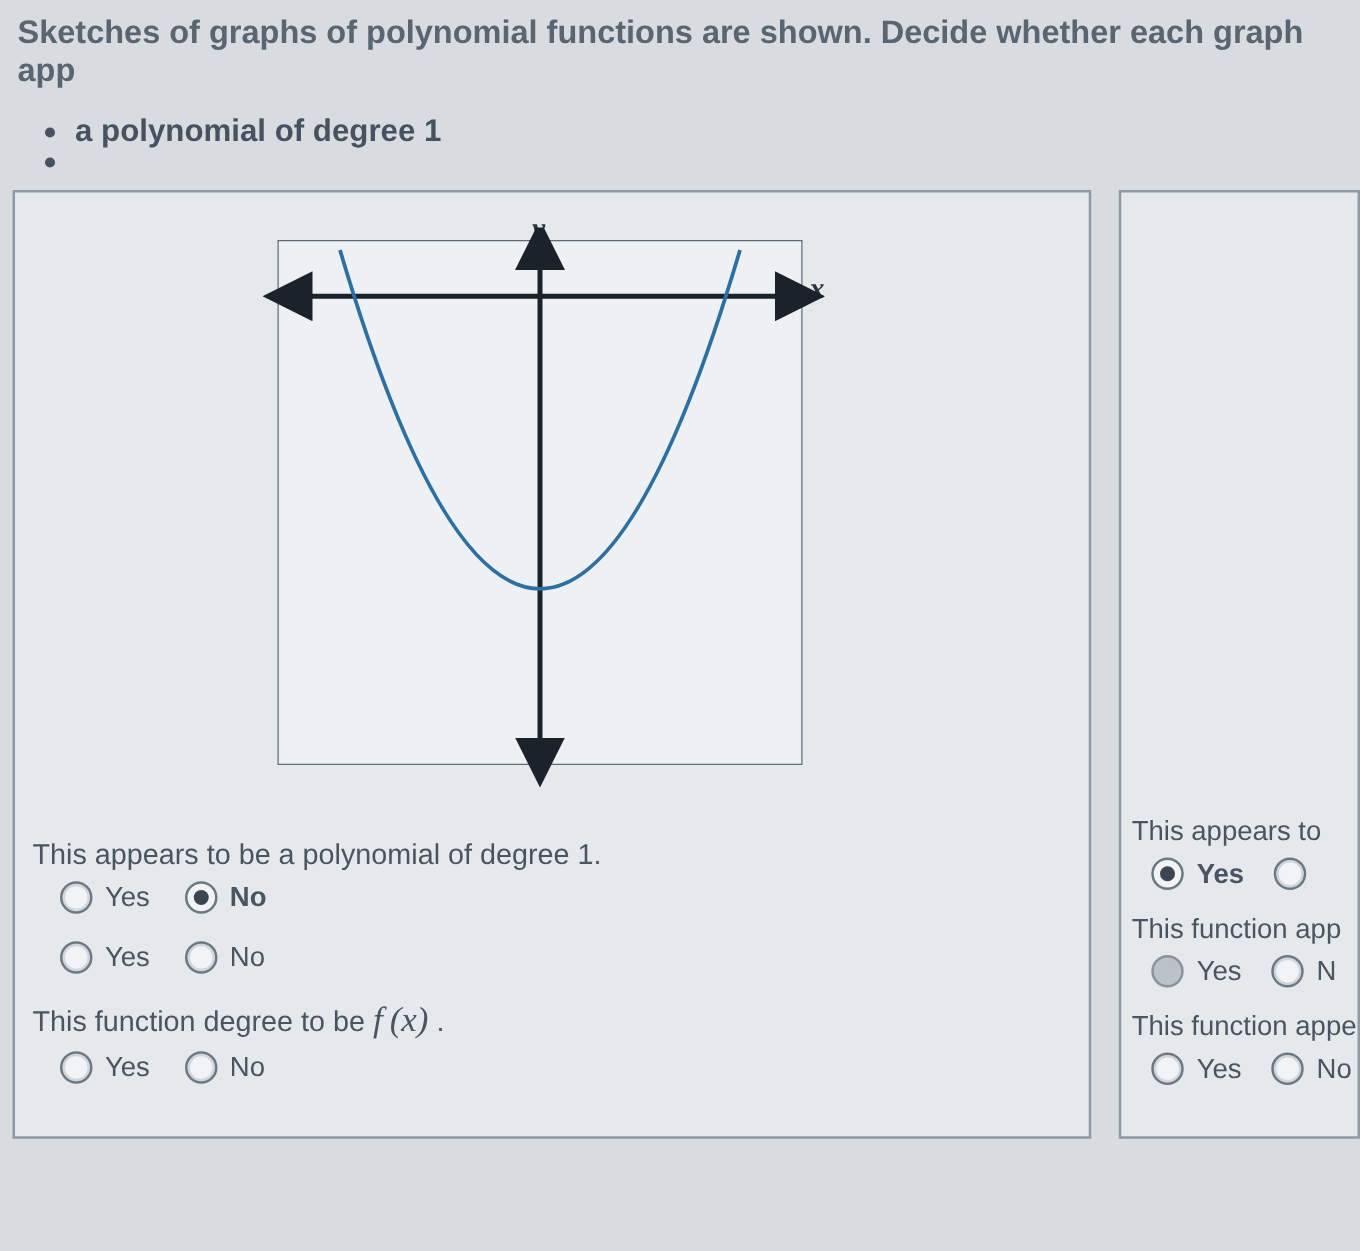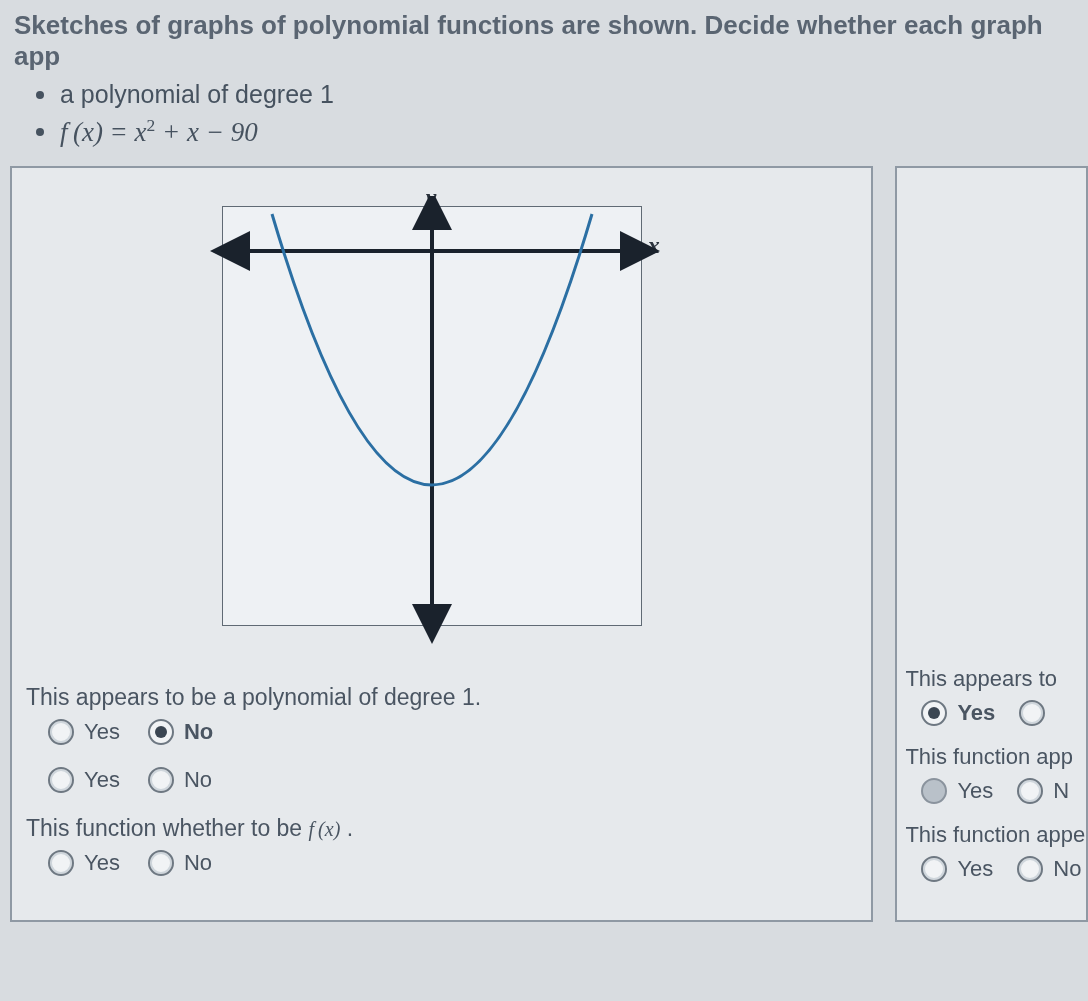--- a/index.html
+++ b/index.html
@@ -13,24 +13,25 @@
     overflow: hidden;
     position: relative;
   }
   .page {
     padding: 10px 0 0 10px;
   }
   .heading {
     font-size: 26px;
     font-weight: bold;
     color: #5a6572;
-    margin: 0 0 8px 4px;
+    margin: 0 0 19px 4px;
   }
   .bullets {
     margin: 0 0 18px 26px;
+    font-weight: bold;
   }
   .bullet-line {
     display: flex;
     align-items: center;
     margin: 6px 0;
     font-size: 25px;
     color: #46525f;
   }
   .dot {
     width: 8px; height: 8px;
@@ -145,21 +146,20 @@
 <div class="page">
   <div class="heading">Sketches of graphs of polynomial functions are shown. Decide whether each graph app</div>
 
   <div class="bullets">
     <div class="bullet-line">
       <span class="dot"></span>
       <span>a polynomial of degree 1</span>
     </div>
     <div class="bullet-line">
       <span class="dot"></span>
-      <span class="formula">f (x) = x<sup>2</sup> + x − 90</span>
     </div>
   </div>
 
   <div class="row">
 
     <div class="card card-left">
       <div class="graph-wrap">
         <div class="graph-box">
           <div class="plot-border"></div>
           <span class="axis-label y-label">y</span>
@@ -203,22 +203,22 @@
           <span class="radio empty light-ring"></span>
           <span class="opt-label">Yes</span>
         </div>
         <div class="opt">
           <span class="radio empty light-ring"></span>
           <span class="opt-label">No</span>
         </div>
       </div>
 
       <div class="question">
-        <span>This function whether to be </span>
-        <span class="formula" style="font-size:20px;">f (x)</span>
+        <span>This function degree to be </span>
+        <span class="formula" style="font-size:28px;">f (x)</span>
         <span> .</span>
       </div>
       <div class="opts">
         <div class="opt">
           <span class="radio empty light-ring"></span>
           <span class="opt-label">Yes</span>
         </div>
         <div class="opt">
           <span class="radio empty light-ring"></span>
           <span class="opt-label">No</span>

